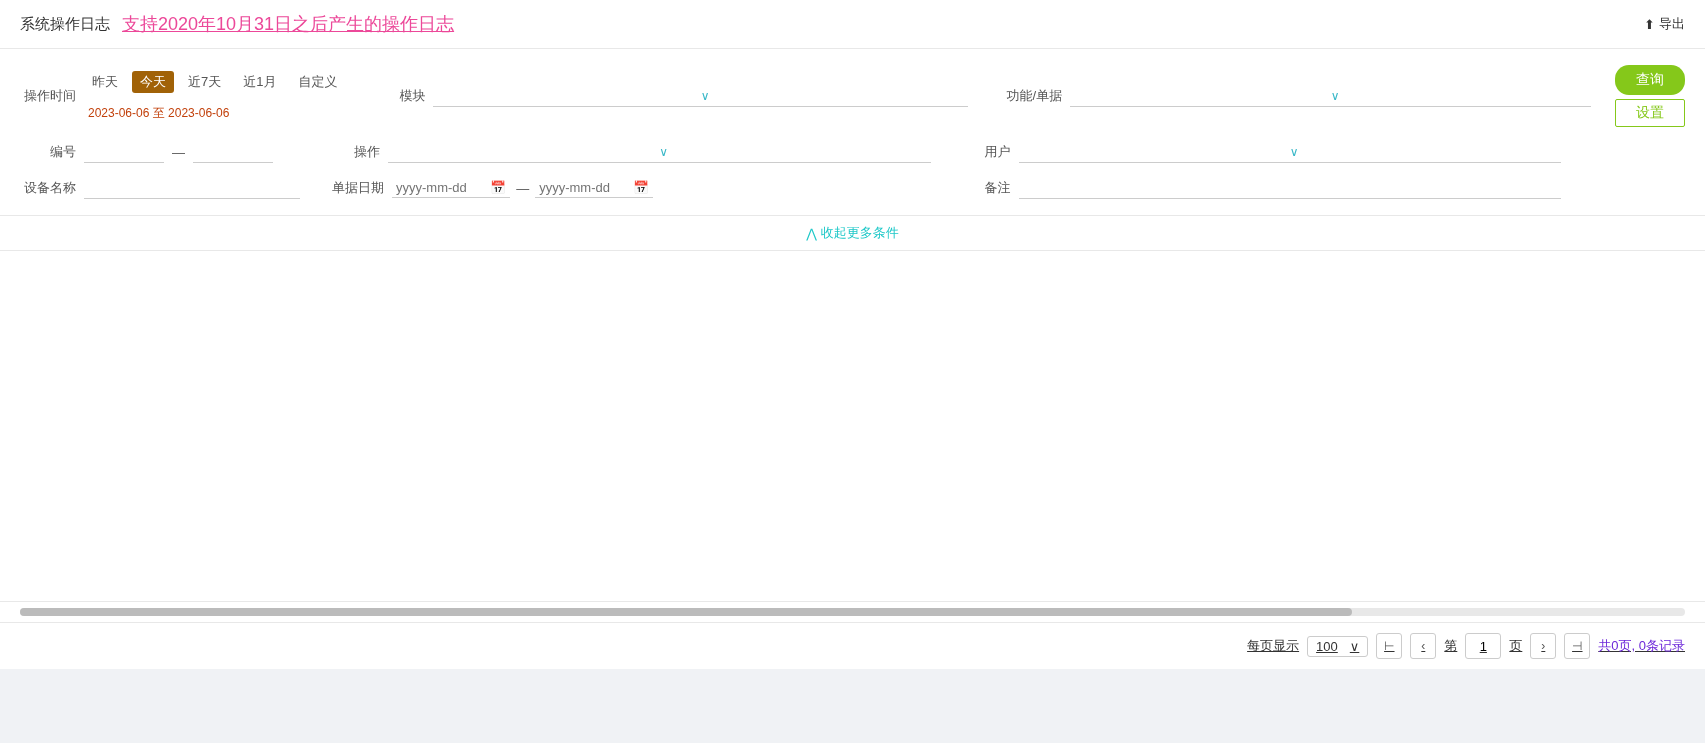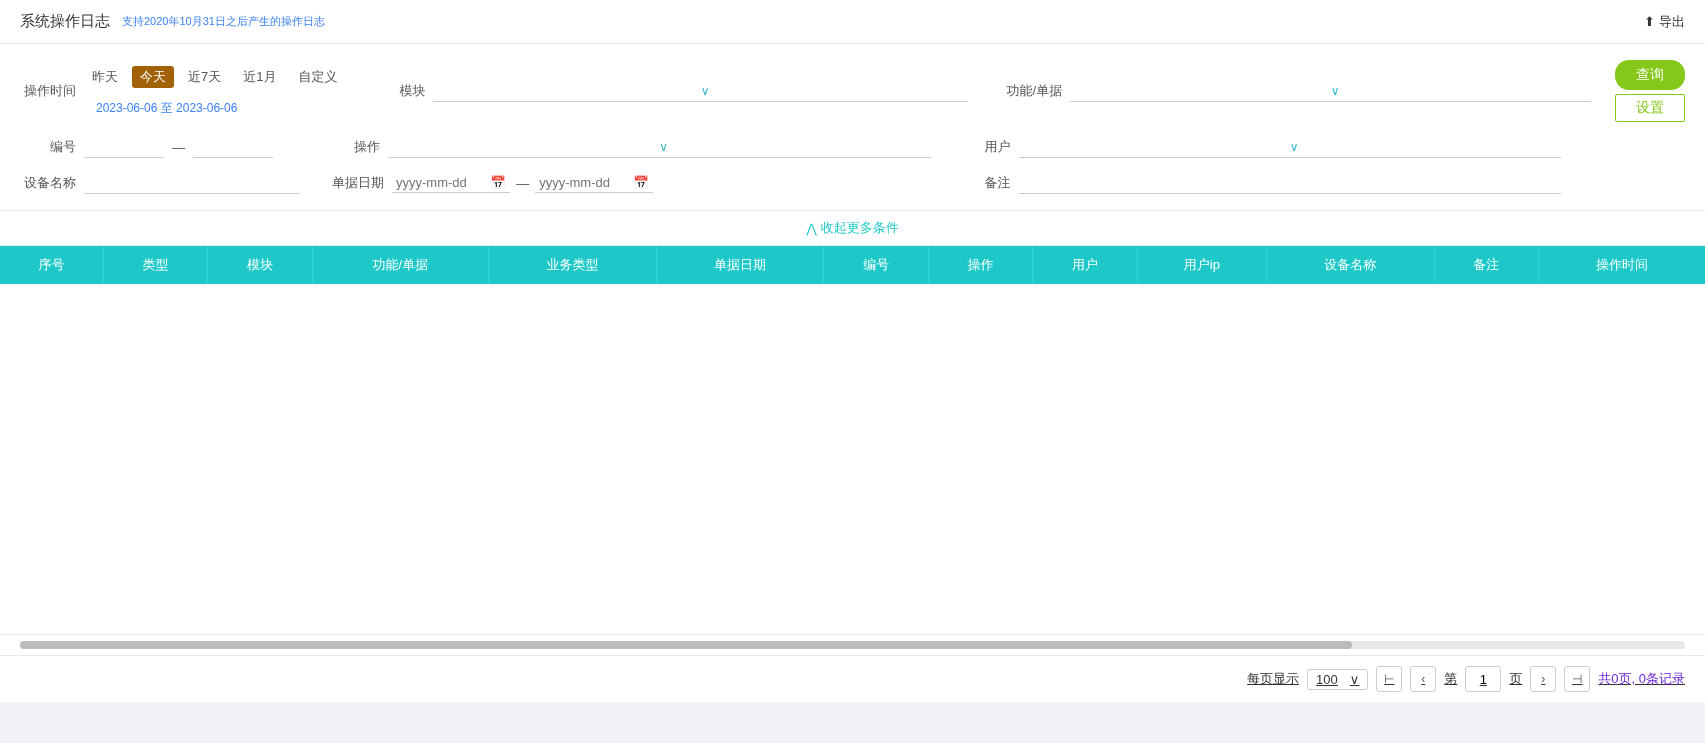--- a/index.html
+++ b/index.html
@@ -7,21 +7,21 @@
 
     .page-header {
       background: #fff;
       padding: 12px 20px;
       display: flex;
       align-items: center;
       gap: 12px;
       border-bottom: 1px solid #e8e8e8;
     }
     .page-title { font-size: 15px; font-weight: normal; color: #333; }
-    .page-subtitle { font-size: 11px; color: #3b82f6; }
+    .page-subtitle { font-size: 18px; color: #ec4899; text-decoration: underline; }
     .export-btn {
       margin-left: auto;
       display: flex;
       align-items: center;
       gap: 4px;
       background: none;
       border: none;
       color: #333;
       cursor: pointer;
       font-size: 13px;
@@ -94,21 +94,21 @@
       background: none;
       cursor: pointer;
       font-size: 13px;
       color: #555;
     }
     .time-btn.active {
       background: #a16207;
       color: #fff;
       border-radius: 3px;
     }
-    .time-range { font-size: 12px; color: #3b82f6; margin-left: 12px; }
+    .time-range { font-size: 12px; color: #c2410c; margin-left: 4px; }
 
     .action-btns {
       display: flex;
       flex-direction: column;
       gap: 4px;
       margin-left: auto;
     }
     .query-btn {
       background: #85c81a;
       color: #fff;
@@ -368,41 +368,20 @@
     <div style="width:100px;"></div>
   </div>
 </div>
 
 <div class="collapse-bar">
   <span>⋀</span>
   <span>收起更多条件</span>
 </div>
 
 <div class="table-wrap">
-  <table>
-    <thead>
-      <tr>
-        <th>序号</th>
-        <th>类型</th>
-        <th>模块</th>
-        <th>功能/单据</th>
-        <th>业务类型</th>
-        <th>单据日期</th>
-        <th>编号</th>
-        <th>操作</th>
-        <th>用户</th>
-        <th>用户ip</th>
-        <th>设备名称</th>
-        <th>备注</th>
-        <th>操作时间</th>
-      </tr>
-    </thead>
-    <tbody>
-    </tbody>
-  </table>
 
   <div class="empty-area"></div>
 </div>
 
 <div class="scroll-bar-area">
   <div class="scroll-track">
     <div class="scroll-thumb"></div>
   </div>
 </div>
 

